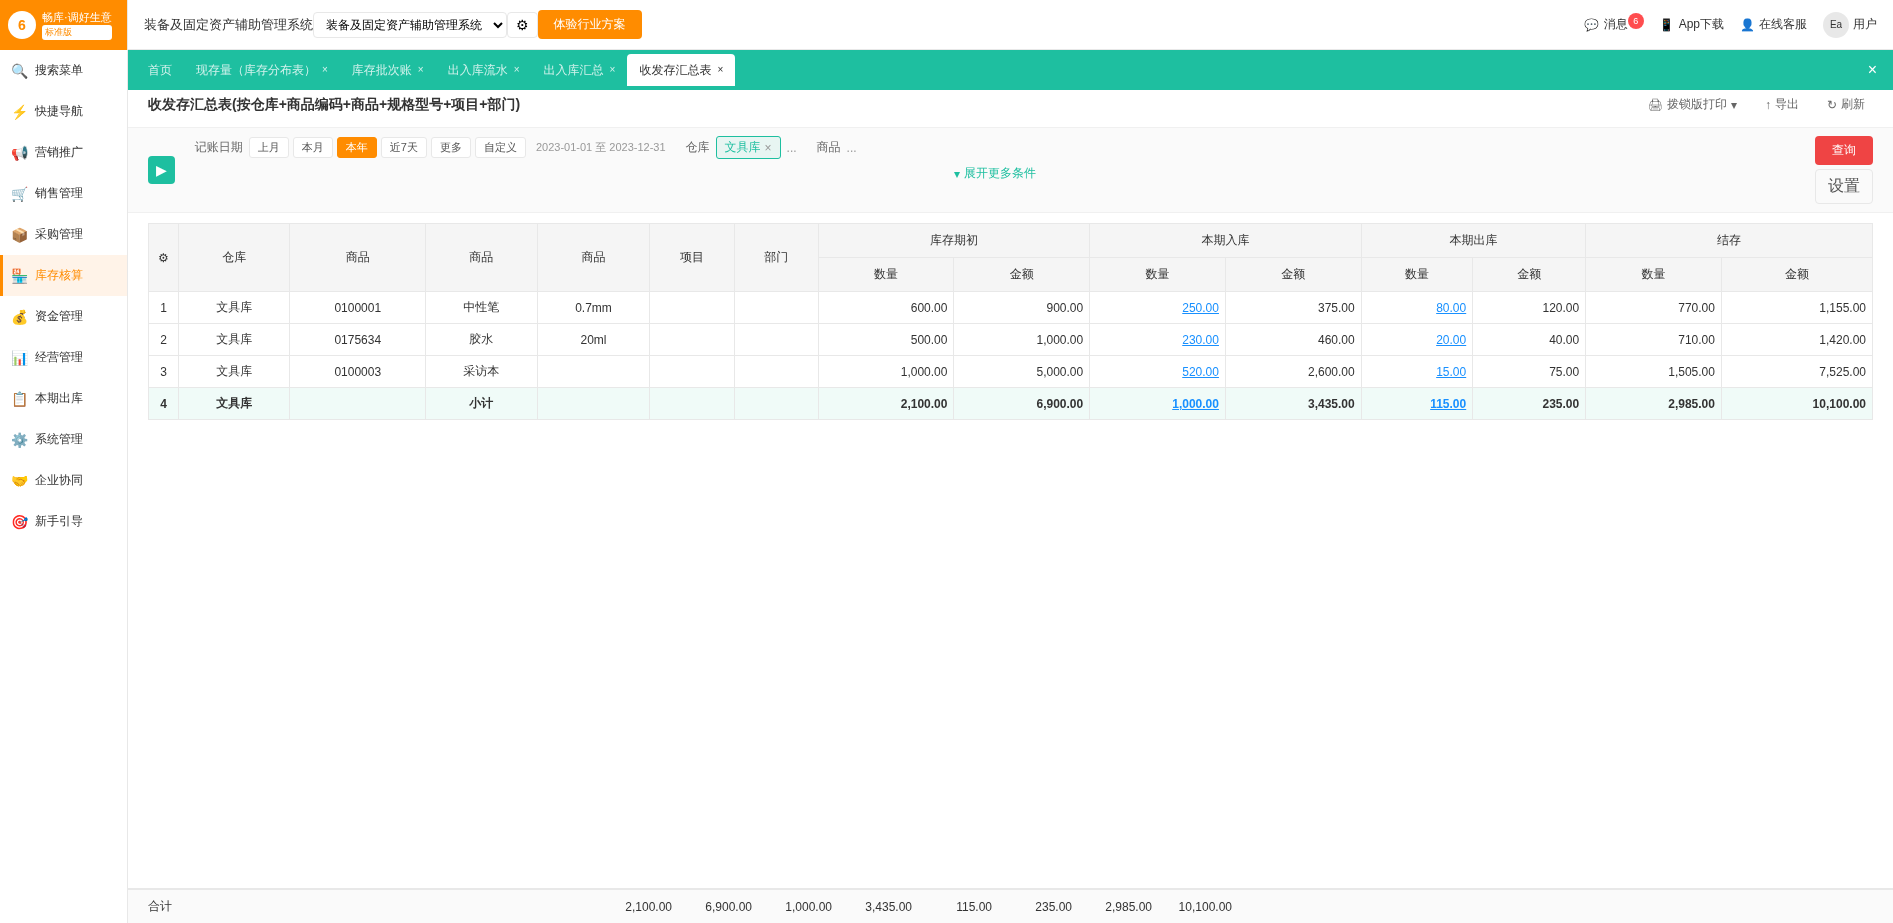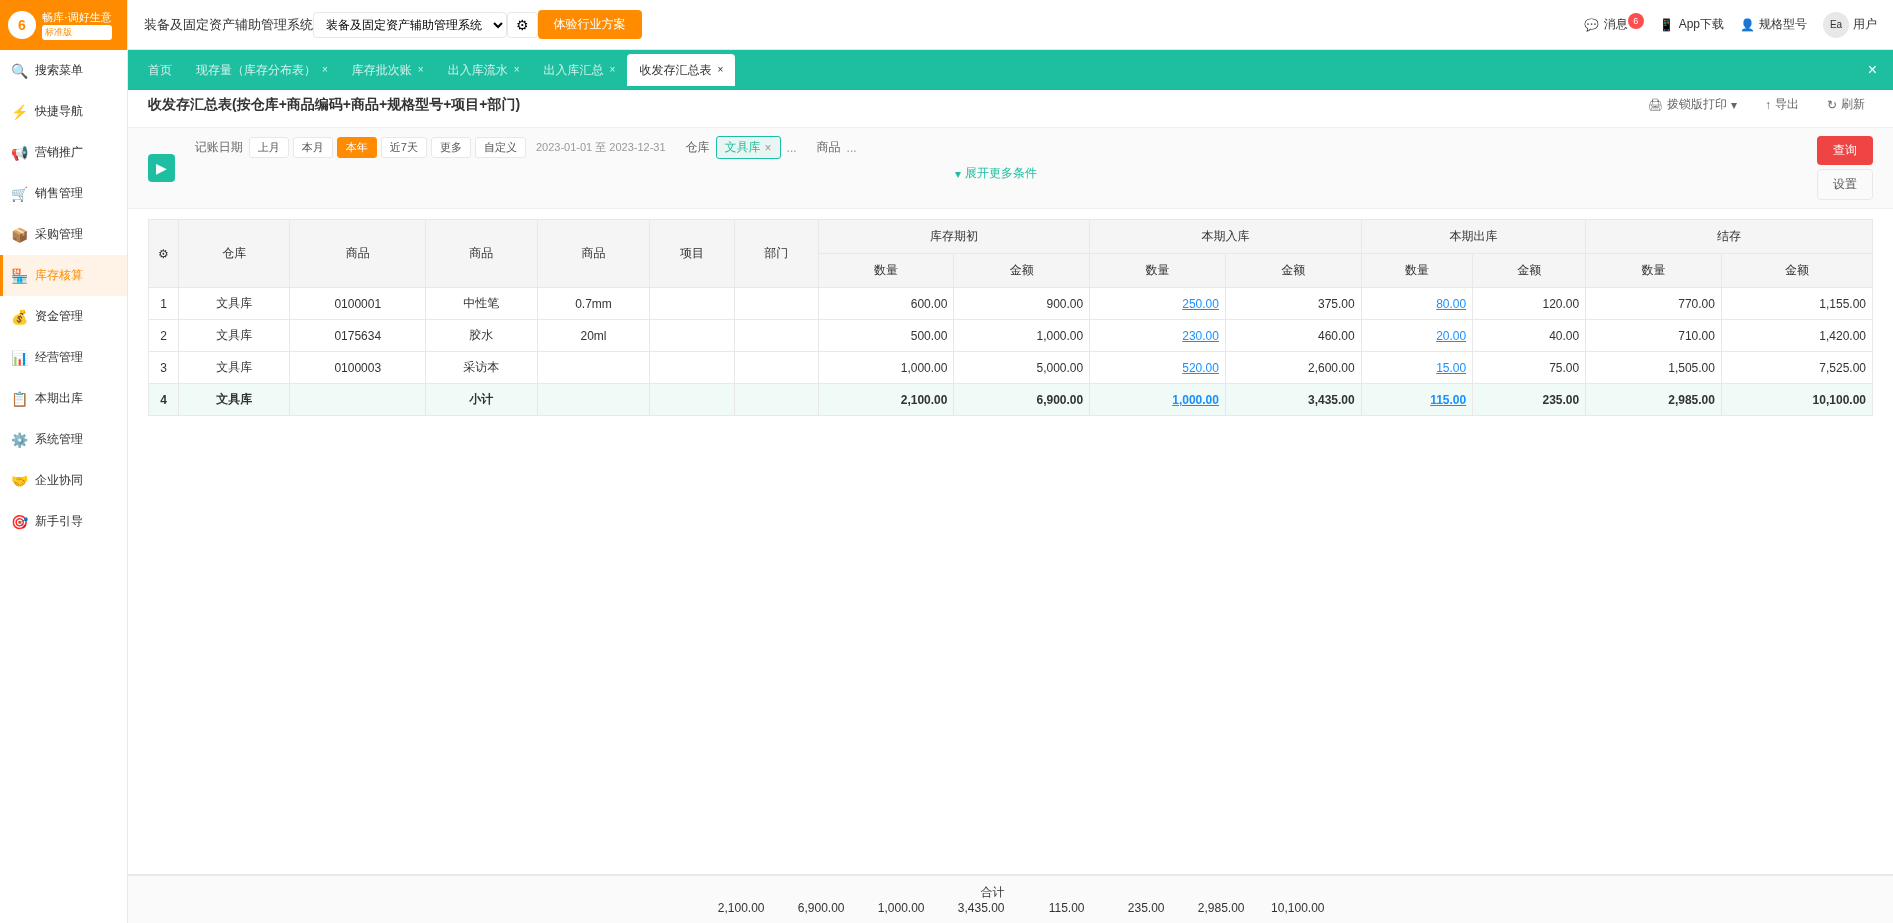--- a/index.html
+++ b/index.html
@@ -48,36 +48,36 @@
     .page-action-btn { display: flex; align-items: center; gap: 4px; cursor: pointer; color: #666; font-size: 12px; border: none; background: none; padding: 4px 8px; border-radius: 4px; }
     .filter-label { color: #666; font-size: 12px; white-space: nowrap; }
     .date-shortcuts { display: flex; gap: 4px; }
     .date-btn { padding: 2px 8px; border: 1px solid #e8e8e8; border-radius: 3px; background: #fff; cursor: pointer; font-size: 11px; color: #555; }
     .date-btn.active { background: #ff8c00; color: #fff; border-color: #ff8c00; }
     .date-range { color: #999; font-size: 11px; margin-left: 4px; }
     .warehouse-tag { background: #e8f5f2; border: 1px solid #1ebfa0; border-radius: 3px; padding: 2px 8px; color: #1ebfa0; font-size: 12px; display: flex; align-items: center; gap: 4px; }
     .warehouse-tag-close { cursor: pointer; color: #999; }
     .filter-more { color: #999; cursor: pointer; font-size: 12px; }
     .query-btn { background: #ef4444; color: #fff; border: none; border-radius: 4px; padding: 6px 16px; cursor: pointer; font-size: 12px; }
-    .settings-btn { background: none; border: 1px solid #e8e8e8; border-radius: 4px; padding: 6px 12px; cursor: pointer; font-size: 12px; color: #555; }
+    .settings-btn { background: none; border: 1px solid #e8e8e8; border-radius: 4px; padding: 6px 12px; cursor: pointer; font-size: 16px; color: #555; }
     .expand-btn { display: flex; align-items: center; gap: 4px; color: #1ebfa0; cursor: pointer; font-size: 12px; border: none; background: none; }
 
     
     .table-container { flex: 1; overflow: auto; padding: 0 20px 20px; }
     .data-table { width: 100%; border-collapse: collapse; font-size: 12px; margin-top: 10px; }
     .data-table th { background: #f5f5f5; border: 1px solid #e8e8e8; padding: 8px 6px; text-align: center; color: #333; font-weight: 500; white-space: nowrap; }
     .data-table td { border: 1px solid #e8e8e8; padding: 7px 6px; text-align: center; color: #333; background: #fff; }
     .data-table .subtotal td { background: #f0fbf8; font-weight: bold; }
     .data-table .number-cell { text-align: right; }
     .data-table .link-cell { color: #1890ff; cursor: pointer; text-decoration: underline; }
     .th-group { text-align: center; }
     .settings-icon-cell { width: 30px; }
 
     
-    .table-footer { background: #fafafa; border-top: 2px solid #e8e8e8; padding: 8px 20px; display: flex; align-items: center; flex-direction: column; }
+    .table-footer { background: #fafafa; border-top: 2px solid #e8e8e8; padding: 8px 20px; display: flex; align-items: center; }
     .footer-label { color: #333; font-weight: 500; min-width: 60px; }
     .footer-values { display: flex; gap: 0; }
     .footer-cell { text-align: right; font-weight: 500; color: #333; min-width: 80px; padding: 0 6px; }
 
     .filter-section { display: flex; align-items: flex-start; gap: 20px; padding: 8px 20px; background: #fafafa; border-bottom: 1px solid #f0f0f0; }
     .filter-toggle { background: #1ebfa0; color: #fff; border: none; border-radius: 4px; padding: 6px 8px; cursor: pointer; font-size: 14px; align-self: center; }
     .filter-main { flex: 1; }
     .filter-row-1 { display: flex; align-items: center; gap: 20px; margin-bottom: 6px; }
     .filter-row-2 { display: flex; align-items: center; justify-content: center; }
     .filter-col { display: flex; align-items: center; gap: 6px; }
@@ -163,21 +163,21 @@
         <span>💬</span>
         <span>消息</span>
         <span class="badge">6</span>
       </div>
       <div class="header-action">
         <span>📱</span>
         <span>App下载</span>
       </div>
       <div class="header-action">
         <span>👤</span>
-        <span>规格型号</span>
+        <span>在线客服</span>
       </div>
       <div class="header-action">
         <div class="user-avatar">Ea</div>
         <span>用户</span>
       </div>
     </div>
   </div>
 
   <div class="tab-bar">
     <div class="tab-item">

